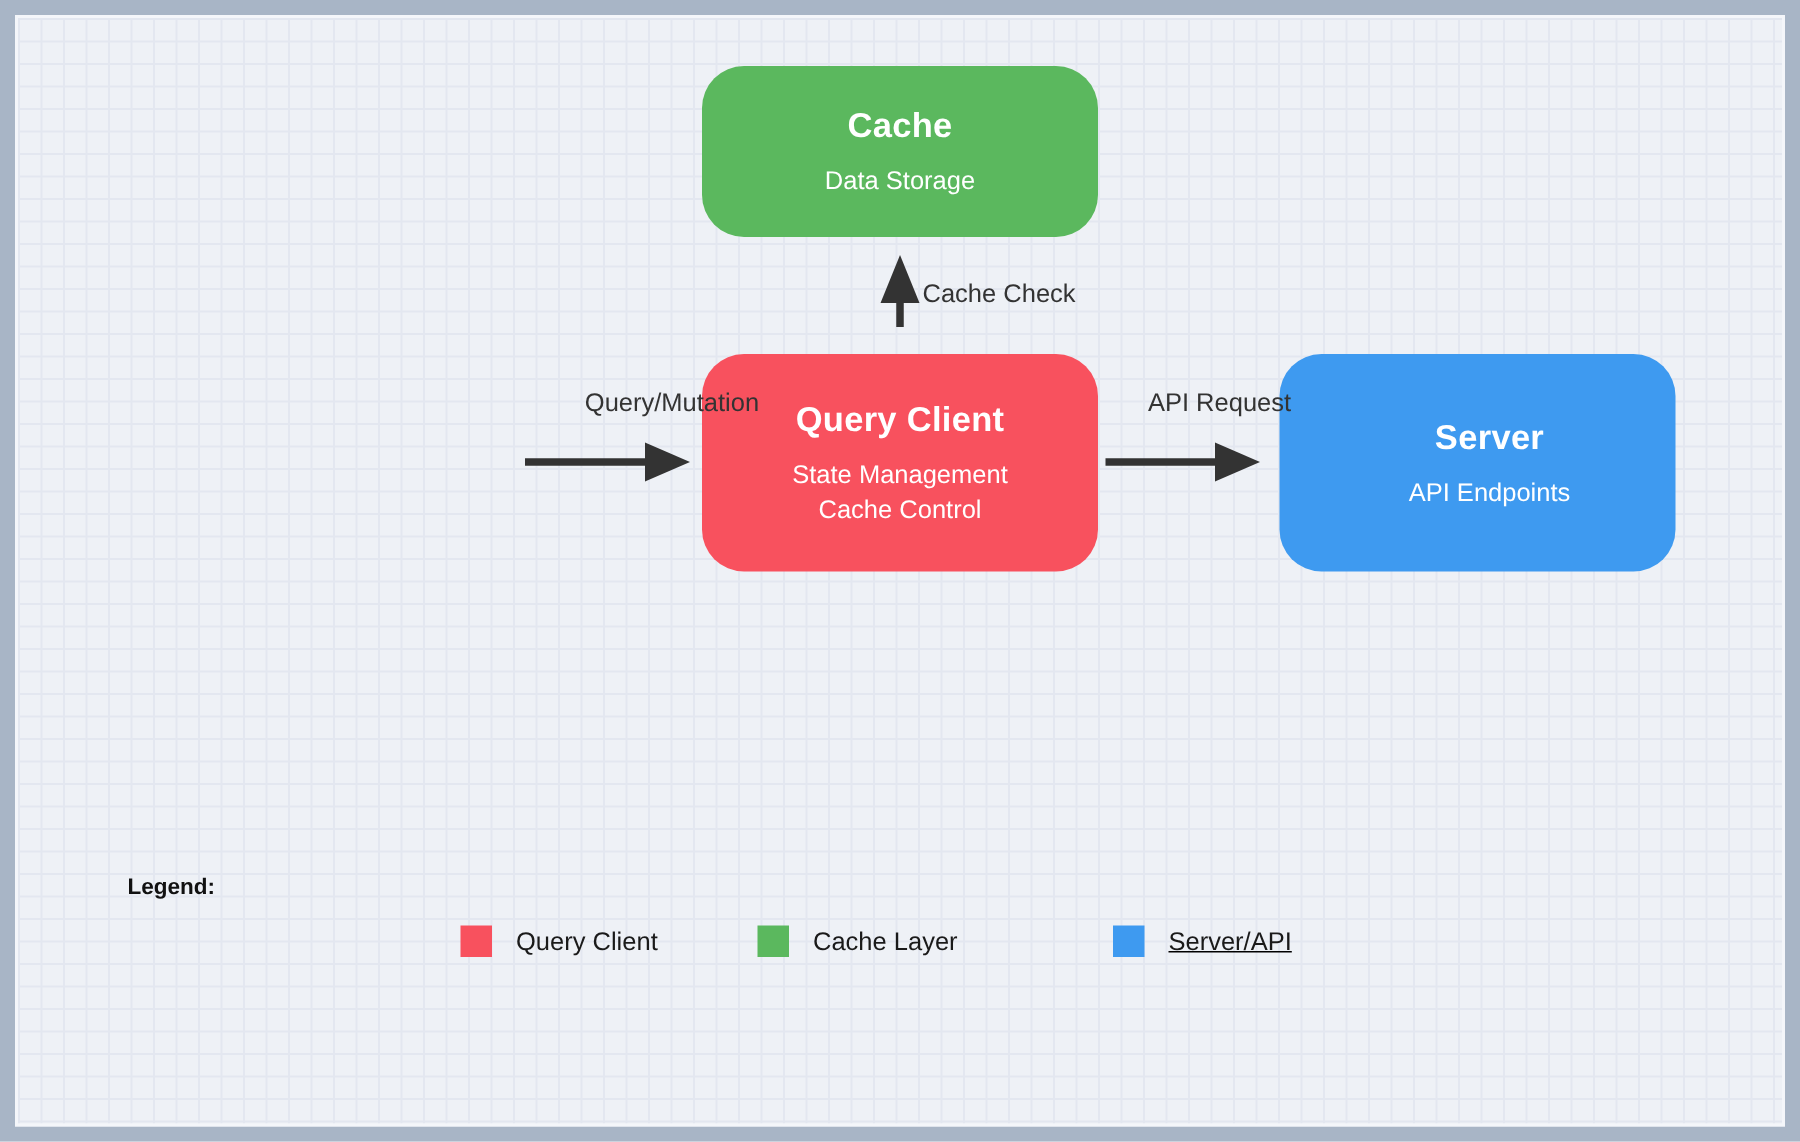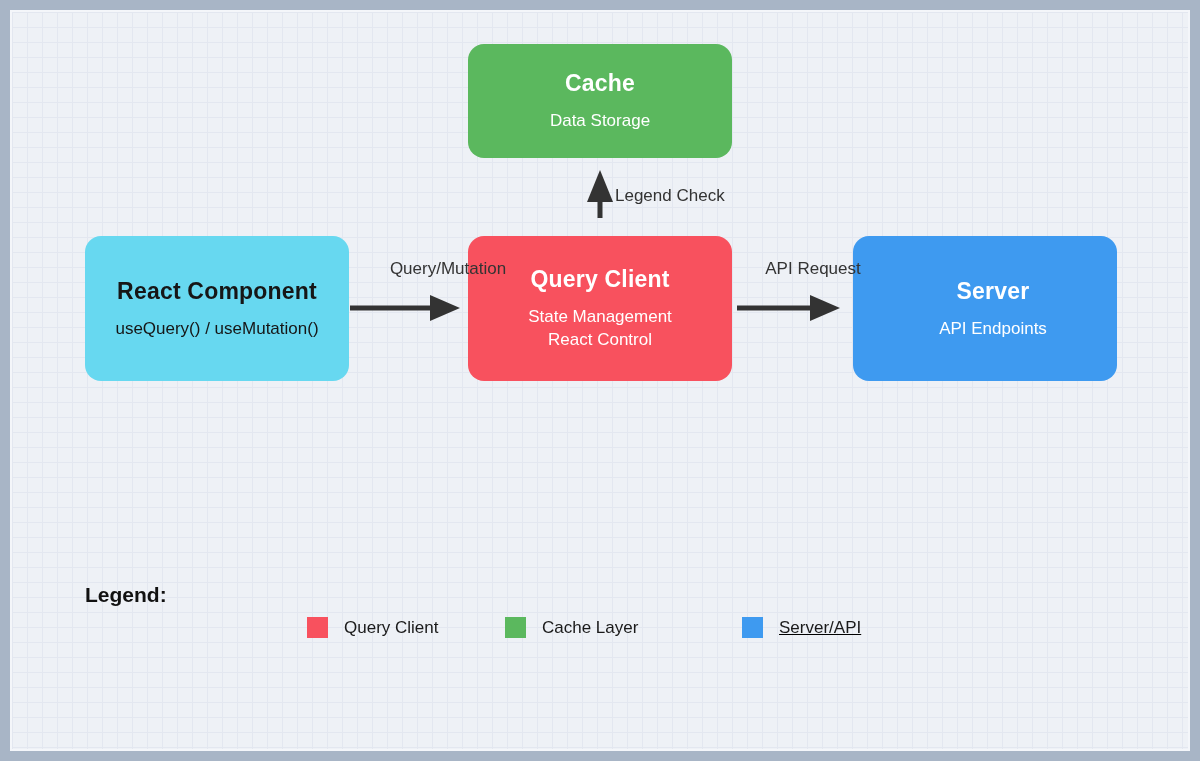--- a/index.html
+++ b/index.html
@@ -15,21 +15,21 @@
     inset: 10px;
     border: 2px solid #f4f6fa;
     background-color: #eef1f6;
     background-image:
       linear-gradient(to right, #e3e7f0 1px, transparent 1px),
       linear-gradient(to bottom, #e3e7f0 1px, transparent 1px);
     background-size: 15px 15px;
   }
   .node {
     position: absolute;
-    border-radius: 16px;
+    border-radius: 28px;
     display: flex;
     flex-direction: column;
     align-items: center;
     justify-content: center;
     gap: 12px;
     text-align: center;
     z-index: 1;
   }
   .node .node-title {
     font-size: 23px;
@@ -70,21 +70,21 @@
   .edge-label--cache-check    { left: 603px; top: 184px; transform: translateY(-50%); }
 
   .legend {
     position: absolute;
     left: 73px;
     top: 571px;
     width: 900px;
     z-index: 1;
   }
   .legend-title {
-    font-size: 21px;
+    font-size: 15px;
     font-weight: bold;
     color: #111111;
   }
   .legend-item {
     position: absolute;
     top: 34px;
     display: flex;
     align-items: center;
     gap: 16px;
   }
@@ -106,30 +106,26 @@
 </head>
 <body>
 
 <div class="canvas">
 
   <div class="node node--cache" style="background: rgb(91, 184, 94);">
     <div class="node-title">Cache</div>
     <div class="node-subtitle">Data Storage</div>
   </div>
 
-  <div class="node node--react node--dark-text" style="background: rgb(103, 216, 240);">
-    <div class="node-title">React Component</div>
-    <div class="node-subtitle">useQuery() / useMutation()</div>
-  </div>
 
   <div class="node node--query" style="background: rgb(248, 81, 94);">
     <div class="node-title">Query Client</div>
     <div class="node-subtitle">
       <div>State Management</div>
-      <div>React Control</div>
+      <div>Cache Control</div>
     </div>
   </div>
 
   <div class="node node--server" style="background: rgb(62, 154, 240); padding-left: 16px;">
     <div class="node-title">Server</div>
     <div class="node-subtitle">API Endpoints</div>
   </div>
 
   <svg class="edges-svg">
     <g>
@@ -140,21 +136,21 @@
       <line x1="588" y1="206" x2="588" y2="186" stroke="#333333" stroke-width="5"></line>
       <polygon points="575,190 588,158 601,190" fill="#333333"></polygon>
     </g>
     <g>
       <line x1="725" y1="296" x2="801" y2="296" stroke="#333333" stroke-width="5"></line>
       <polygon points="798,283 828,296 798,309" fill="#333333"></polygon>
     </g>
   </svg>
 
   <div class="edge-label edge-label--query-mutation">Query/Mutation</div>
-  <div class="edge-label edge-label--cache-check">Legend Check</div>
+  <div class="edge-label edge-label--cache-check">Cache Check</div>
   <div class="edge-label edge-label--api-request">API Request</div>
 
   <div class="legend">
     <div class="legend-title">Legend:</div>
 
 
     <div class="legend-item legend-item--1">
       <div class="legend-swatch" style="background: rgb(248, 81, 94);"></div>
       <div class="legend-label">Query Client</div>
     </div>

